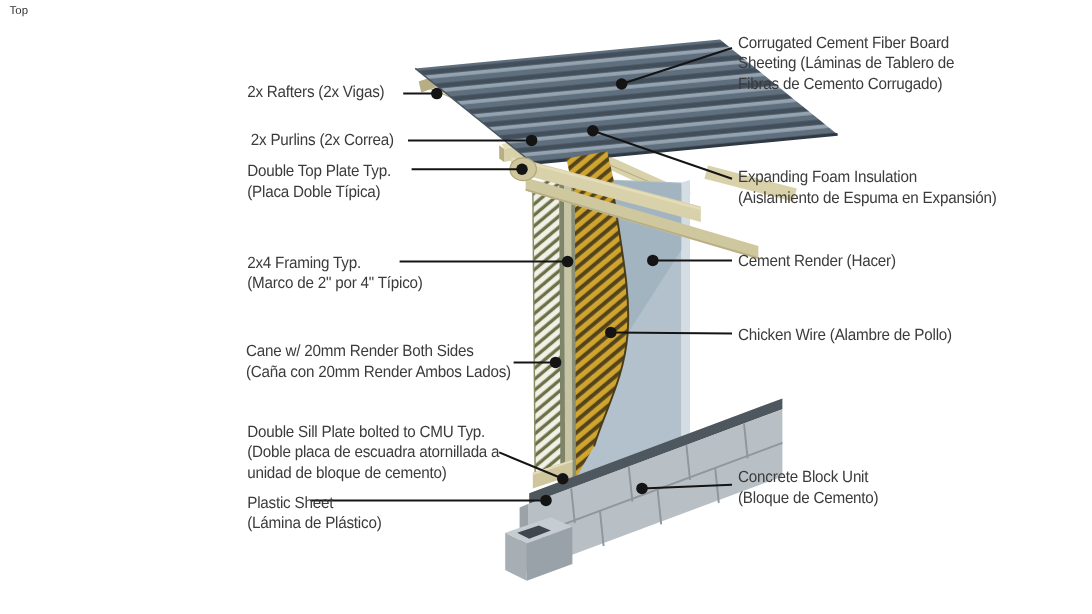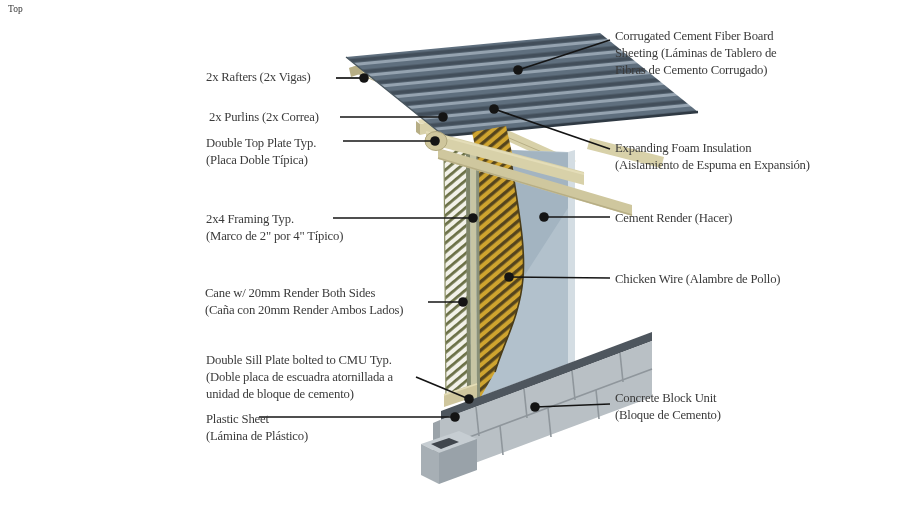--- a/index.html
+++ b/index.html
@@ -1,19 +1,19 @@
 <!DOCTYPE html>
 <html><head>
 <meta charset="utf-8">
 <style>
   html,body{margin:0;padding:0;background:#fff;}
   #stage{
     position:relative;width:910px;height:512px;overflow:hidden;
     background:var(--bg,#fff);
-    font-family:Liberation Serif, serif;
+    font-family:Liberation Sans, sans-serif;
   }
   #scene{position:absolute;left:0;top:0;}
   .label{
     position:absolute;
     font-size:13.5px;line-height:17px;color:var(--label-text,#3b3b3b);
     white-space:pre-line;
     transform:scaleX(.94);transform-origin:0 0;
     letter-spacing:-.2px;
   }
   #view-label{

